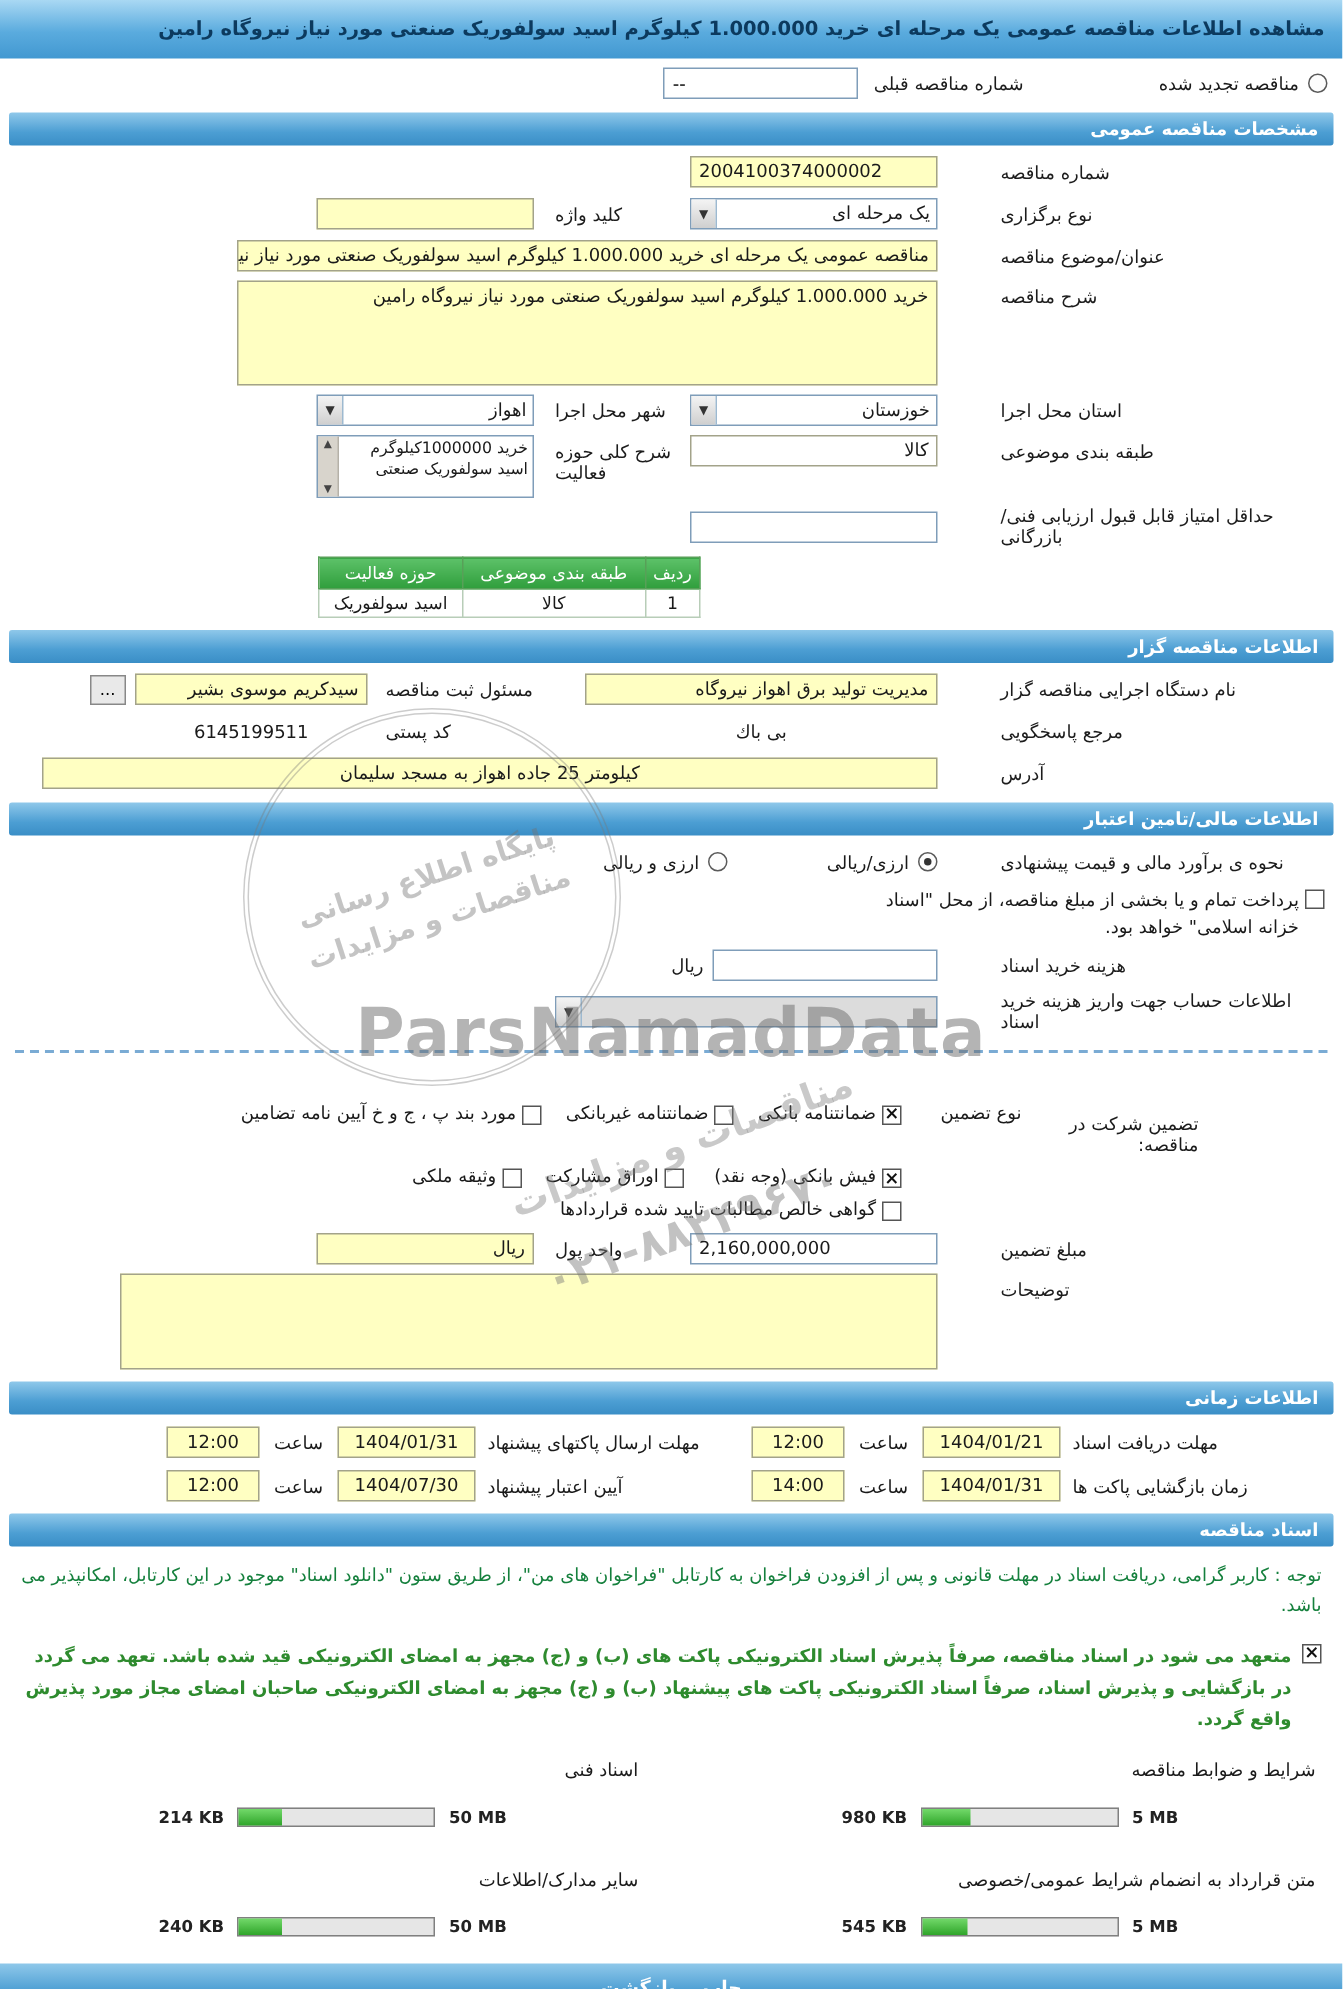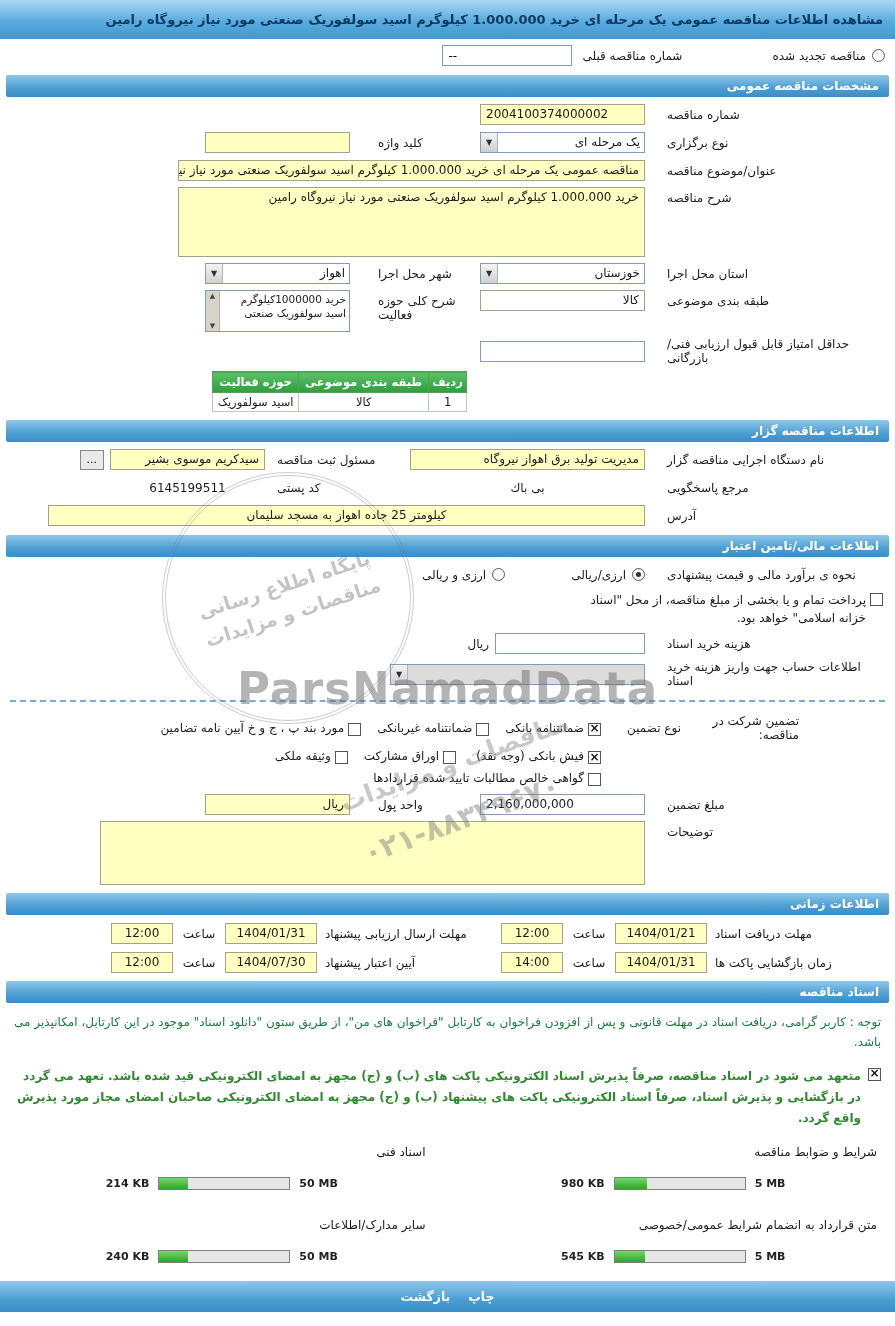--- a/index.html
+++ b/index.html
@@ -22,22 +22,22 @@
   .footer {
     margin-top:18px; background:linear-gradient(180deg,#8fc8ea 0%,#4c9ed3 60%,#3a8ec6 100%);
     padding:8px 0; display:flex; justify-content:center; gap:18px;
   }
   .footer a { color:#fff; font-weight:bold; font-size:12.5px; text-decoration:none; cursor:pointer; }
   
   .frow { display:flex; align-items:center; margin:5px 10px; min-height:23px; }
   .frow.top { align-items:flex-start; }
   .frow.top .lbl { padding-top:4px; }
   .lbl { flex:none; color:#1c1c1c; }
-  .lbl.main { width:240px; padding-left:22px; text-align:left; }
-  .lbl.mid  { width:130px; padding-left:28px; text-align:left; }
+  .lbl.main { width:240px; padding-left:22px; text-align:left;margin-left:20px; }
+  .lbl.mid  { width:104px; padding-left:14px; text-align:left; }
   .lbl.org-mid { width:145px; padding-left:12px; text-align:left; }
   
   .fld, .inp {
     border:1px solid #a3a38a; background:#fff; min-height:21px; height:21px;
     padding:2px 5px; font-size:12px; flex:none; font-family:inherit; overflow:hidden;
   }
   .inp { border-color:#7f9db9; }
   .yellow { background:#ffffc2; border-color:#a3a38a; }
   .md { width:165px; }
   .sm { width:145px; }
@@ -65,29 +65,29 @@
     position:relative; flex:none; cursor:pointer; }
   .radio.on::after { content:""; position:absolute; inset:3px; border-radius:50%; background:#333; }
   .rlbl { margin:0 6px; }
   .checkbox { width:13px; height:13px; border:1px solid #555; background:#fff; flex:none;
     display:inline-flex; align-items:center; justify-content:center; font-size:12px; font-weight:bold;
     color:#111; line-height:1; cursor:pointer; margin-top:2px; }
   .checkbox.on::after { content:"×"; margin-top:-2px; }
   
   .cat-table { border-collapse:collapse; width:255px; margin:6px 428px 6px 0; background:#fff; }
   .cat-table th { background:linear-gradient(180deg,#5cc168,#2f9e3c); color:#fff; font-size:11.5px;
-    font-weight:bold; border:1px solid #58a058; padding:3px 2px; }
+    font-weight:normal; border:1px solid #58a058; padding:3px 2px; }
   .cat-table td { border:1px solid #b8cdb8; font-size:11.5px; text-align:center; padding:2px; height:18px; }
   
   .treasury { display:flex; margin:5px 12px; gap:4px; }
   .treasury .txt { width:284px; line-height:1.5; }
   .sep { border-top:2px dashed #7aabd4; margin:12px 10px; }
   .g-row { display:flex; align-items:center; margin:7px 10px; padding-right:86px; }
   .g-row.indent { padding-right:284px; }
-  .gl1 { width:118px; flex:none; }
+  .gl1 { width:118px; flex:none;margin-top:28px; }
   .gl2 { width:80px; flex:none; }
   .chk-item { display:flex; align-items:flex-start; margin-left:16px; gap:4px; }
   
   .srow { display:flex; align-items:center; margin:8px 10px; }
   .slbl  { width:178px; padding-left:8px; text-align:left; flex:none; }
   .slbl2 { width:172px; padding-left:8px; text-align:left; flex:none; margin-right:12px; }
   .sdate { width:92px; text-align:center; }
   .shour { width:52px; text-align:center; flex:none; }
   .stime { width:62px; text-align:center; }
   
@@ -323,21 +323,21 @@
   <div class="fld yellow w535 tall2" style="width:545px;"></div>
 </div>
 
 <div class="secbar">اطلاعات زمانی</div>
 
 <div class="srow">
   <div class="slbl">مهلت دریافت اسناد</div>
   <div class="fld yellow sdate num center">1404/01/21</div>
   <div class="shour">ساعت</div>
   <div class="fld yellow stime num center">12:00</div>
-  <div class="slbl2">مهلت ارسال ارزیابی پیشنهاد</div>
+  <div class="slbl2">مهلت ارسال پاکتهای پیشنهاد</div>
   <div class="fld yellow sdate num center">1404/01/31</div>
   <div class="shour">ساعت</div>
   <div class="fld yellow stime num center">12:00</div>
 </div>
 
 <div class="srow">
   <div class="slbl">زمان بازگشایی پاکت ها</div>
   <div class="fld yellow sdate num center">1404/01/31</div>
   <div class="shour">ساعت</div>
   <div class="fld yellow stime num center">14:00</div>

